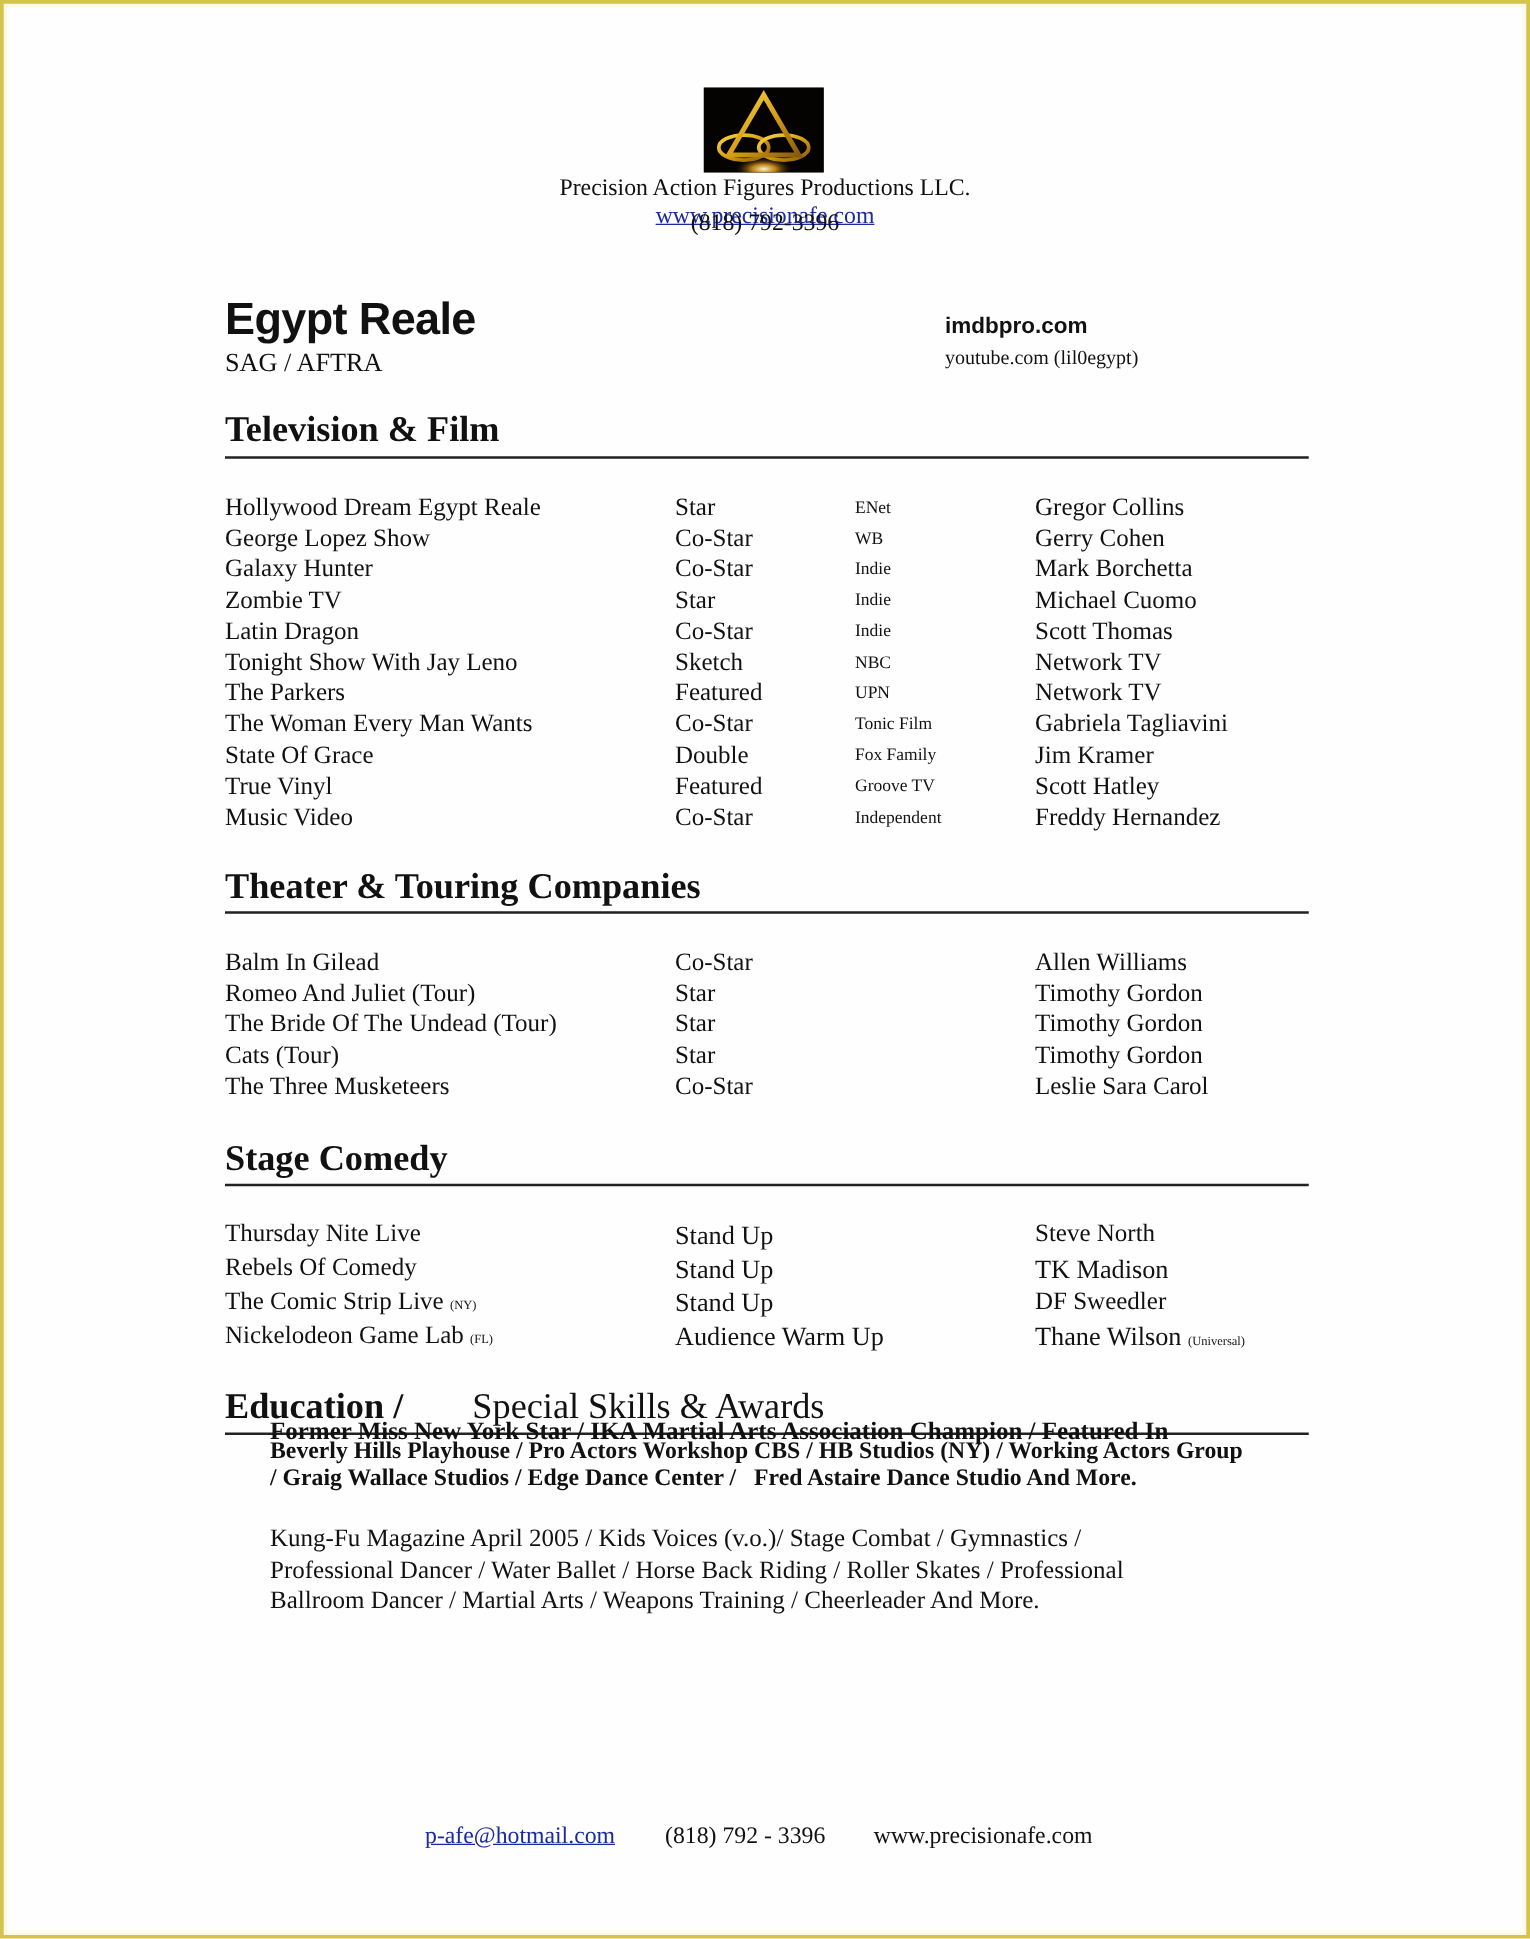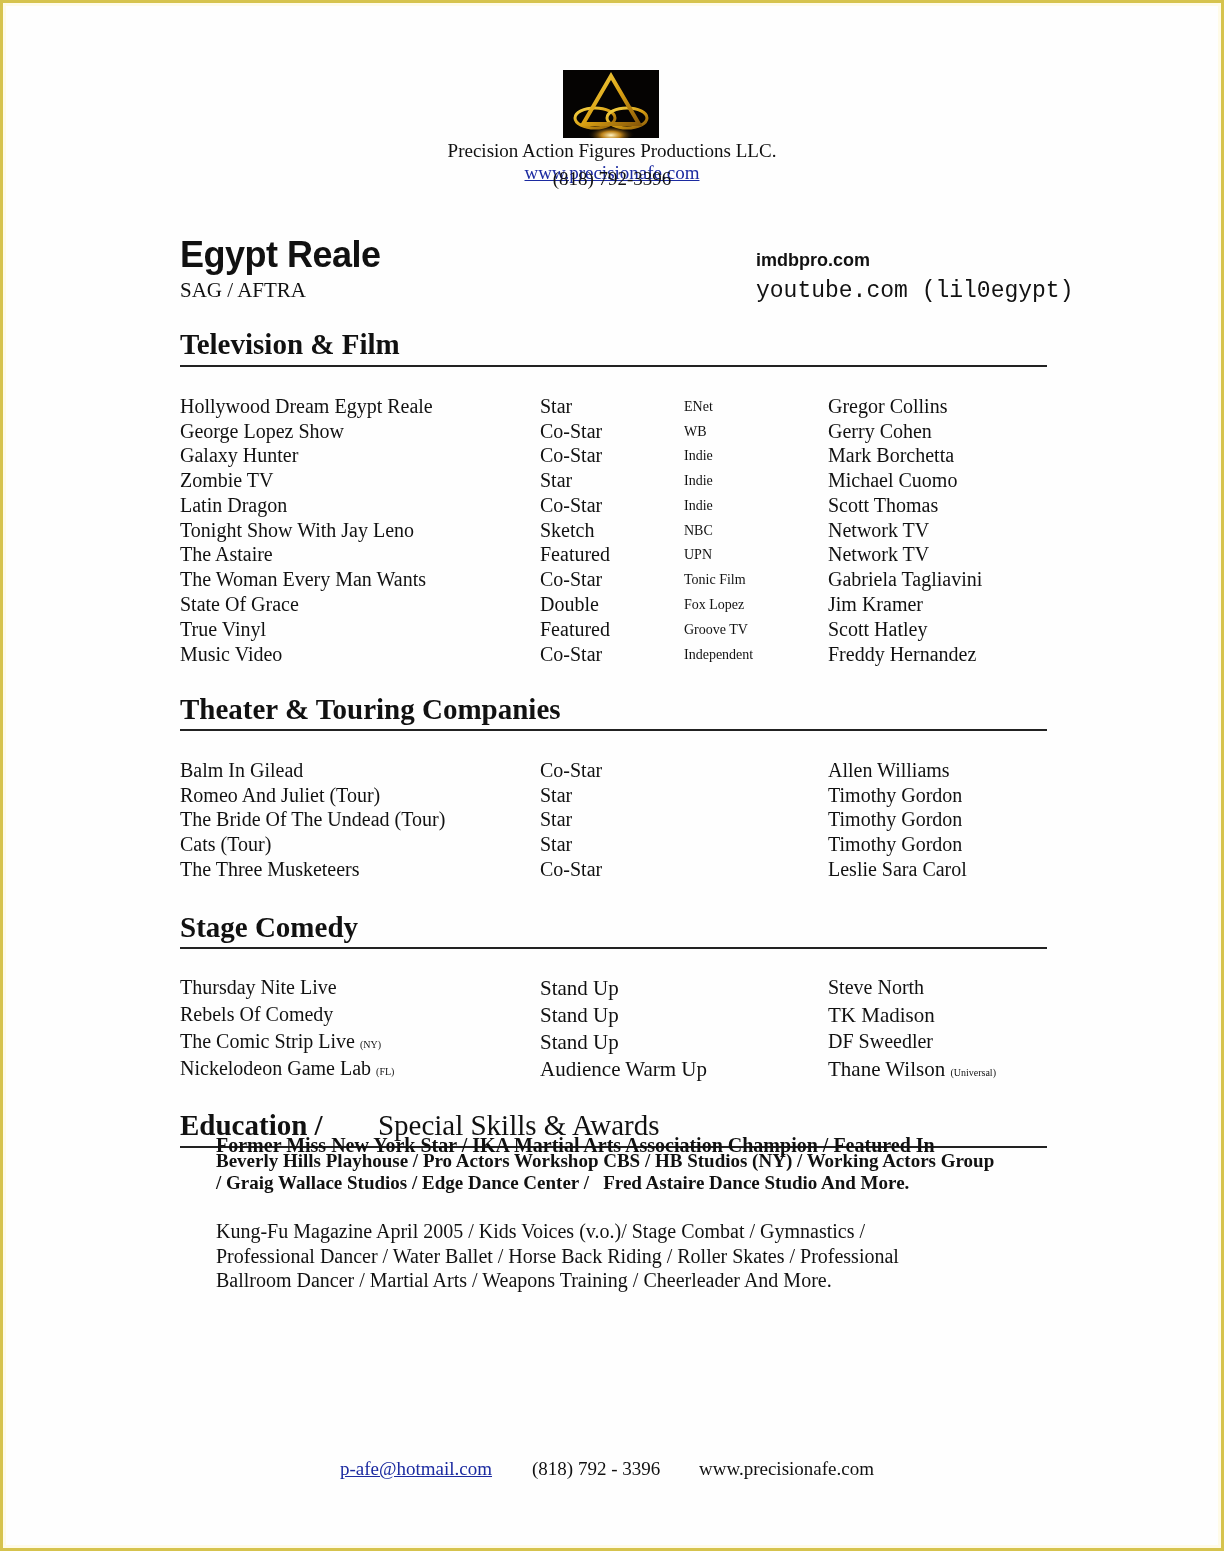--- a/index.html
+++ b/index.html
@@ -21,21 +21,21 @@
   }
   .logo svg { display:block; }
   .company { left:0; width:1224px; text-align:center; font-size:19px; }
   .link { color:#1b2aa0; text-decoration:underline; }
   .name {
     left:180px; top:234px; font-family:"Liberation Sans", sans-serif;
     font-weight:bold; font-size:36px; letter-spacing:-0.5px;
   }
   .union { left:180px; top:278px; font-size:21px; }
   .imdb { left:756px; top:250px; font-family:"Liberation Sans", sans-serif; font-weight:bold; font-size:18px; }
-  .yt { left:756px; top:278px; font-size:23px;font-family:Liberation Mono, monospace; }
+  .yt { left:756px; top:278px; font-size:16px; }
   .section-title { left:180px; font-weight:bold; font-size:29px; }
   .section-title .normal { font-weight:normal;margin-left:48px; }
   .rule { position:absolute; left:180px; width:867px; height:2px; background:#222; }
   .row { position:absolute; left:0; width:1224px; height:25px; font-size:20px; }
   .row span { position:absolute; white-space:nowrap; top:0; }
   .c1 { left:180px; }
   .c2 { left:540px; }
   .c3 { left:684px; font-size:14px; top:4px !important; }
   .c4 { left:828px; }
   .small { font-size:10px; }
@@ -113,35 +113,35 @@
     <span class="c3">Indie</span>
     <span class="c4">Scott Thomas</span>
   </div>
   <div class="row" style="top:519px;">
     <span class="c1">Tonight Show With Jay Leno</span>
     <span class="c2">Sketch</span>
     <span class="c3">NBC</span>
     <span class="c4">Network TV</span>
   </div>
   <div class="row" style="top:543px;">
-    <span class="c1">The Astaire</span>
+    <span class="c1">The Parkers</span>
     <span class="c2">Featured</span>
     <span class="c3">UPN</span>
     <span class="c4">Network TV</span>
   </div>
   <div class="row" style="top:568px;">
     <span class="c1">The Woman Every Man Wants</span>
     <span class="c2">Co-Star</span>
     <span class="c3">Tonic Film</span>
     <span class="c4">Gabriela Tagliavini</span>
   </div>
   <div class="row" style="top:593px;">
     <span class="c1">State Of Grace</span>
     <span class="c2">Double</span>
-    <span class="c3">Fox Lopez</span>
+    <span class="c3">Fox Family</span>
     <span class="c4">Jim Kramer</span>
   </div>
   <div class="row" style="top:618px;">
     <span class="c1">True Vinyl</span>
     <span class="c2">Featured</span>
     <span class="c3">Groove TV</span>
     <span class="c4">Scott Hatley</span>
   </div>
   <div class="row" style="top:643px;">
     <span class="c1">Music Video</span>

